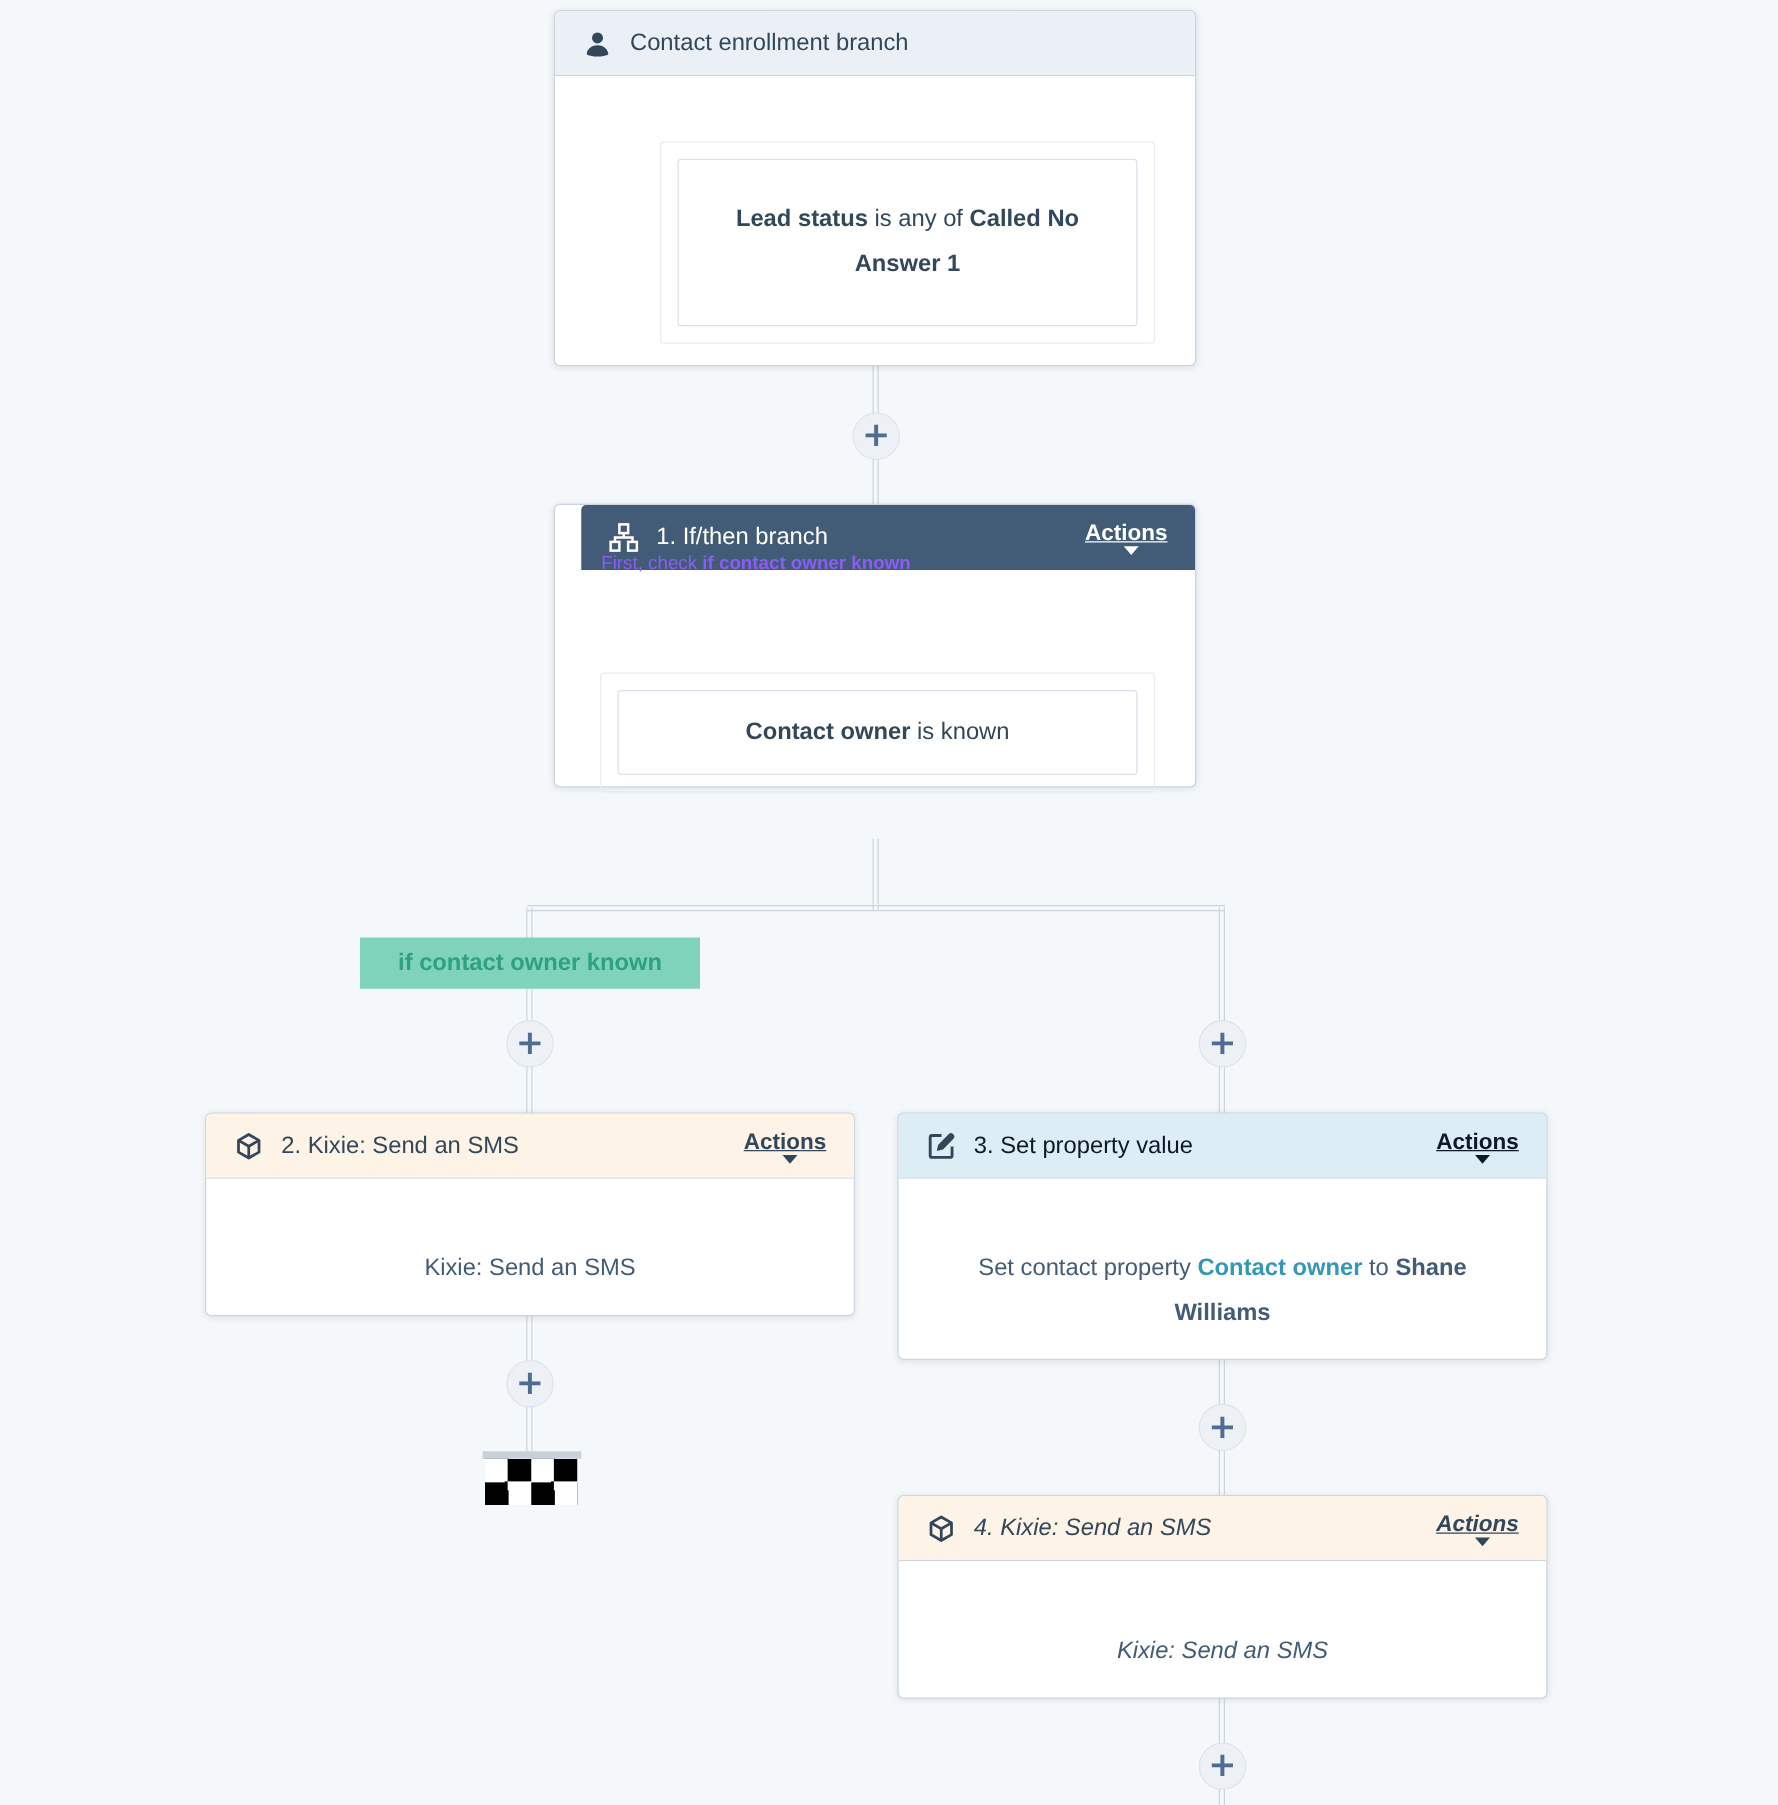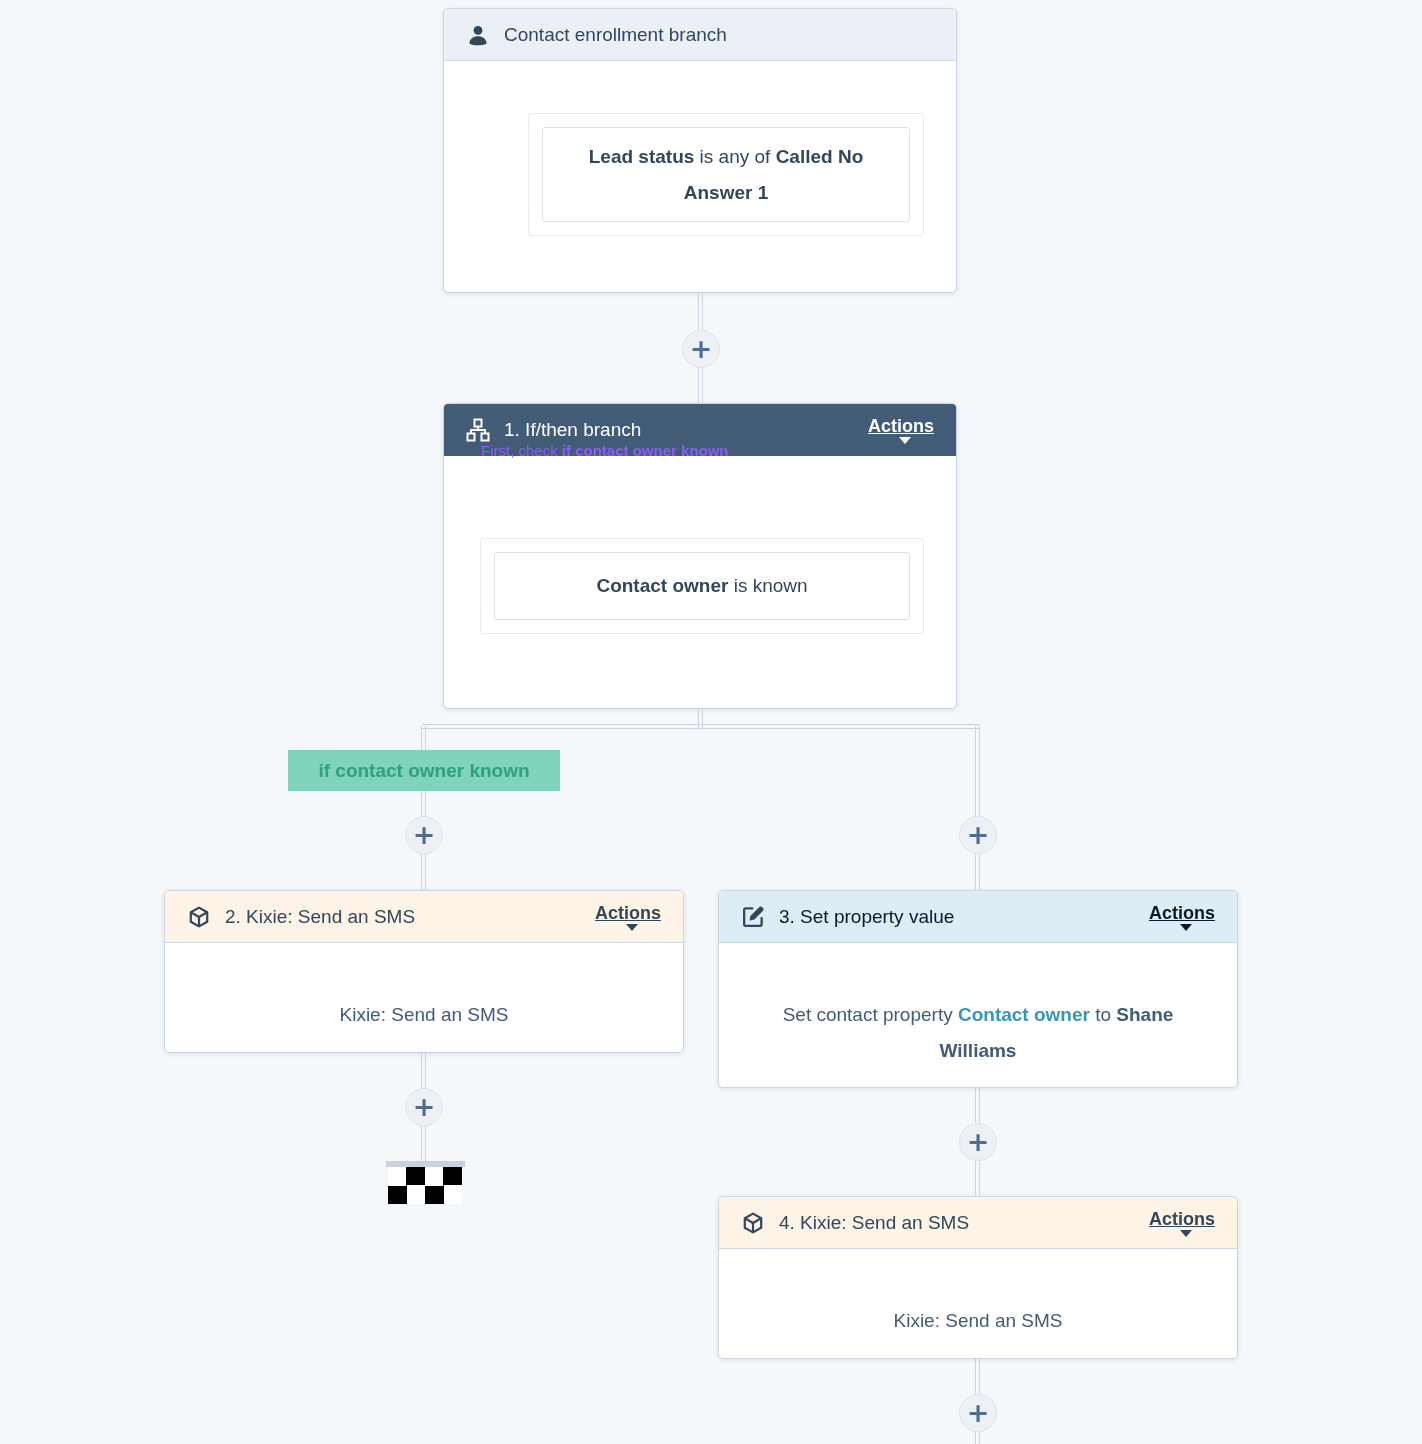--- a/index.html
+++ b/index.html
@@ -121,32 +121,32 @@
       <span class="hicon">
         <svg viewBox="0 0 24 24">
             <g fill="#33475b">
               <circle cx="12" cy="7.3" r="4.4"></circle>
               <path d="M12 13.2c-4.4 0-8 2.5-8.6 6.6-.1.5.2.9.7 1.1 1.6.6 4.3 1.3 7.9 1.3s6.3-.7 7.9-1.3c.5-.2.8-.6.7-1.1-.6-4.1-4.2-6.6-8.6-6.6z"></path>
             </g>
           </svg>
       </span>
       <span class="htitle">Contact enrollment branch</span>
     </div>
-    <div class="cond-outer" style="top:104px;height:123px;margin-left:48px;">
+    <div class="cond-outer" style="top:104px;height:162px;margin-left:48px;">
       <div class="cond-inner">
         <span><span class="b">Lead status</span><span> is any of </span><span class="b">Called No Answer 1</span></span>
       </div>
     </div>
   </div>
 
   <div class="plus" style="left:682px;top:330px;">
       <span>+</span>
     </div>
 
-  <div class="card" style="left:443px;top:403px;width:514px;height:306px;">
+  <div class="card" style="left:443px;top:403px;width:514px;height:227px;padding-left:21px;">
     <div class="card-header dark">
       <span class="hicon">
         <svg viewBox="0 0 24 24" fill="none" stroke="#ffffff" stroke-width="2">
             <rect x="8.5" y="1.5" width="7" height="7"></rect>
             <rect x="1.5" y="15.5" width="7" height="7"></rect>
             <rect x="15.5" y="15.5" width="7" height="7"></rect>
             <path d="M12 8.5V12M5 15.5V12h14v3.5"></path>
           </svg>
       </span>
       <span class="htitle">1. If/then branch</span>
@@ -220,21 +220,21 @@
     </div>
     <div class="body-center">
       <span class="inner-w"><span>Set contact property </span><span class="teal">Contact owner</span><span> to </span><span class="b">Shane Williams</span></span>
     </div>
   </div>
 
   <div class="plus" style="left:959px;top:1123px;">
       <span>+</span>
     </div>
 
-  <div class="card" style="left:718px;top:1196px;width:520px;height:163px;">
+  <div class="card" style="left:718px;top:1196px;width:520px;height:163px;font-style:italic;">
     <div class="card-header cream">
       <span class="hicon">
         <svg viewBox="0 0 24 24" fill="none" stroke="#33475b" stroke-width="2.2" stroke-linejoin="round">
             <path d="M12 2.6 L20.2 7.3 V16.7 L12 21.4 L3.8 16.7 V7.3 Z"></path>
             <path d="M3.8 7.3 L12 12 L20.2 7.3"></path>
             <path d="M12 12 V21.4"></path>
           </svg>
       </span>
       <span class="htitle">4. Kixie: Send an SMS</span>
       <span class="spacer"></span>

